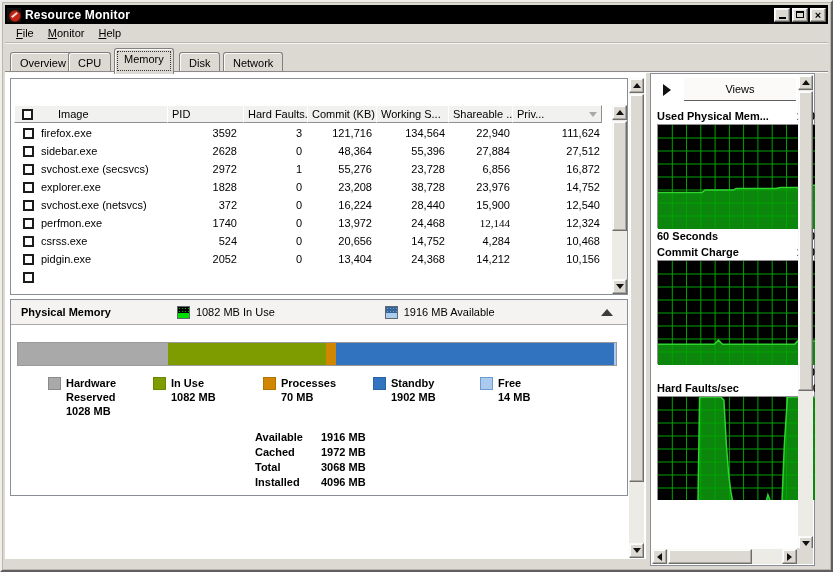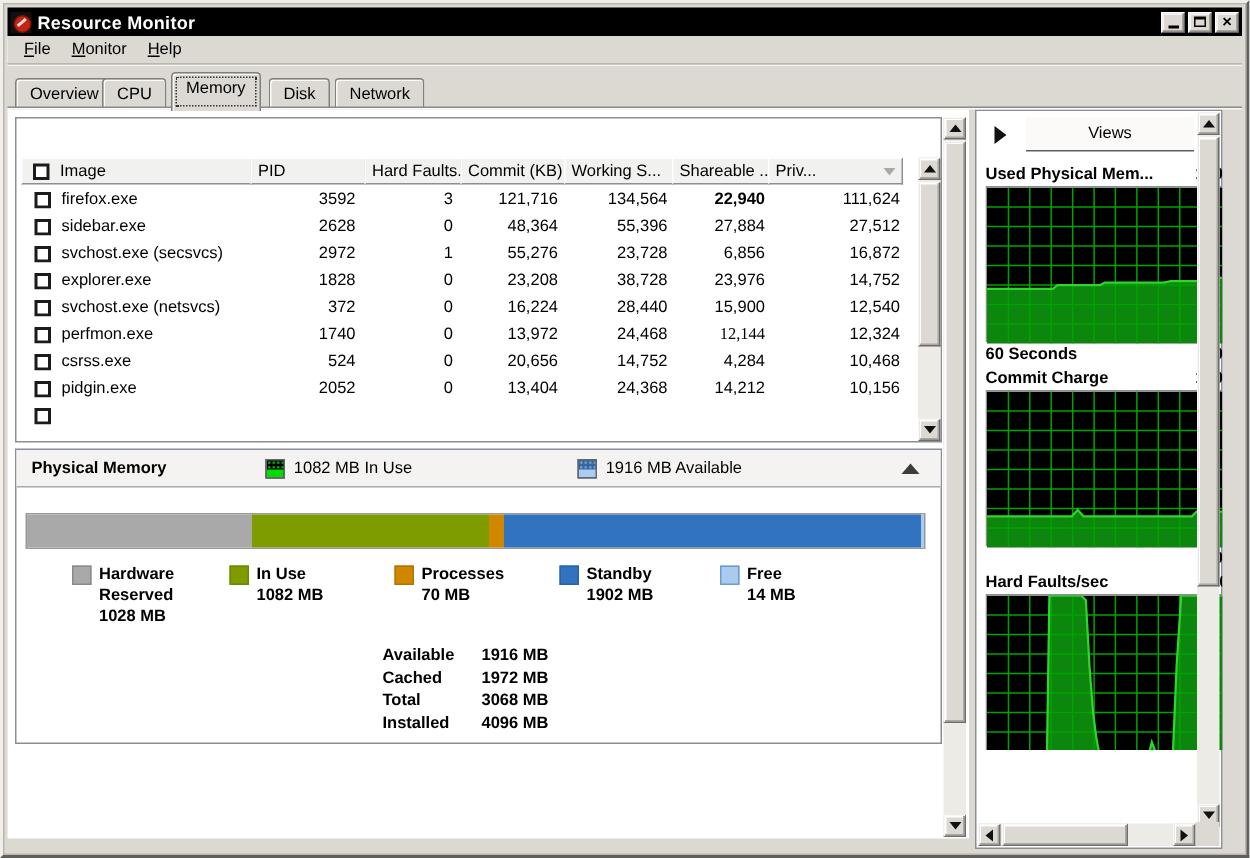--- a/index.html
+++ b/index.html
@@ -39,21 +39,21 @@
   .mini { width:13px; height:13px; border:1px solid #62676e; position:relative; flex:none; }
   .mini-green { background-color:#000; background-image:radial-gradient(#00b400 0.8px, transparent 0.9px); background-size:3px 3px; }
   .mini-green::after { content:""; position:absolute; left:0; right:0; bottom:0; height:5px; background:#00dd00; }
   .mini-blue { background-color:#36659c; background-image:radial-gradient(#6f9ecf 0.8px, transparent 0.9px); background-size:3px 3px; }
   .mini-blue::after { content:""; position:absolute; left:0; right:0; bottom:0; height:5px; background:#a9ccef; }
   .sec-status { font-size:11px; margin-left:6px; }
   .collapse { position:absolute; right:14px; top:9px; width:0; height:0; border-left:6px solid transparent; border-right:6px solid transparent; border-bottom:7px solid #3c3c3c; }
   
   .thead { position:absolute; left:4px; top:26px; display:flex; }
   .th { height:18px; background:#f1f1ef; border:1px solid; border-color:#fff #8f8f8f #8f8f8f #fff; margin-left:-1px;
-        font-size:11px; display:flex; align-items:center; padding:0 4px; overflow:hidden; white-space:nowrap; }
+        font-size:11px; display:flex; align-items:center; padding:0 4px; overflow:hidden; white-space:nowrap;gap:18px; }
   .th.num { justify-content:flex-start; }
   .sortglyph { margin-left:auto; width:0; height:0; border-left:4px solid transparent; border-right:4px solid transparent; border-top:5px solid #a9a9a9; }
   .tbody { position:absolute; left:4px; top:45px; width:596px; height:170px; overflow:hidden; }
   .tr { display:flex; height:18px; align-items:center; }
   .td { font-size:11px; overflow:hidden; white-space:nowrap; padding:0 5px; }
   .td.num { text-align:right; padding-right:9px; }
   .cb { width:11px; height:11px; border:2px solid #1b1b1b; background:#fff; flex:none; margin:0 7px 0 3px; }
   .namecell { display:flex; align-items:center; }
   
   .vscroll, .hscroll { position:absolute; background:#ECEBE6; }
@@ -152,21 +152,21 @@
       <div class="tbody" id="proc-rows">
           <div class="tr">
             <div class="td namecell" style="width: 154px;">
               <span class="cb"></span>
               <span>firefox.exe</span>
             </div>
             <div class="td num" style="width: 77px;">3592</div>
             <div class="td num" style="width: 65px;">3</div>
             <div class="td num" style="width: 70px;">121,716</div>
             <div class="td num" style="width: 73px;">134,564</div>
-            <div class="td num" style="width: 65px; font-weight: bold;">22,940</div>
+            <div class="td num" style="width: 65px;">22,940</div>
             <div class="td num" style="width: 90px;">111,624</div>
           </div>
           <div class="tr">
             <div class="td namecell" style="width: 154px;">
               <span class="cb"></span>
               <span>sidebar.exe</span>
             </div>
             <div class="td num" style="width: 77px;">2628</div>
             <div class="td num" style="width: 65px;">0</div>
             <div class="td num" style="width: 70px;">48,364</div>

